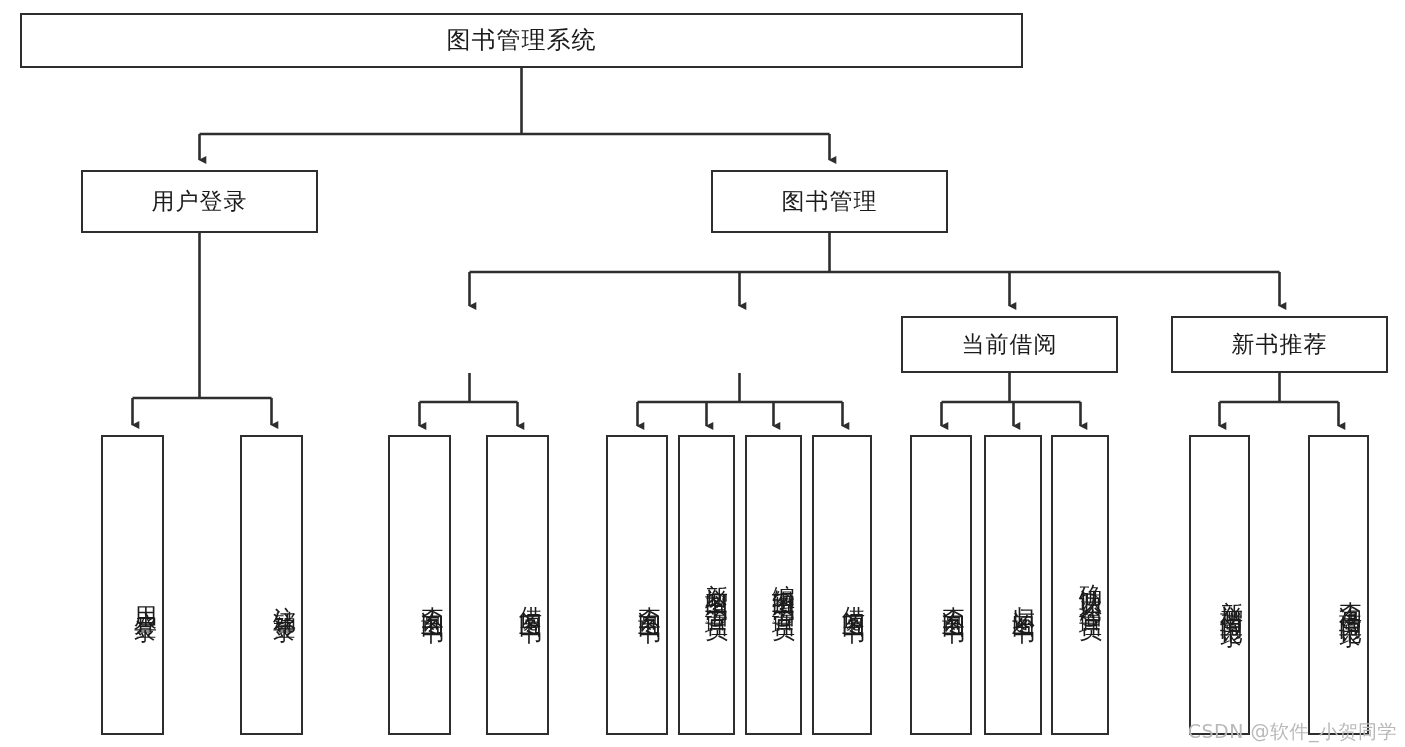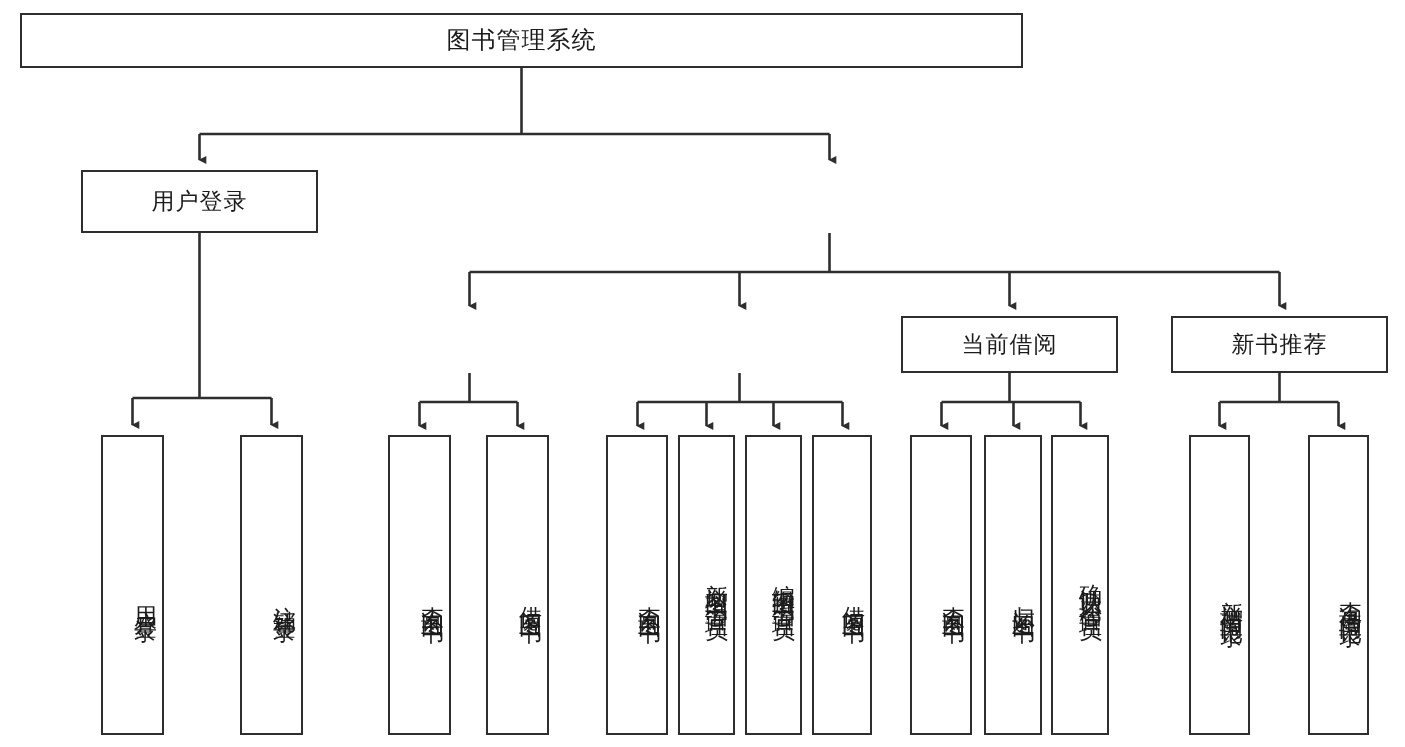--- a/index.html
+++ b/index.html
@@ -127,20 +127,23 @@
     </g>
   </svg>
 
   <div class="node horiz root" style="left:20px; top:13px; width:1003px; height:55px;">
     <span>图书管理系统</span>
   </div>
 
   <div class="node horiz" style="left:81px; top:170px; width:237px; height:63px;">
     <span>用户登录</span>
   </div>
+  <div class="node horiz" style="left:711px; top:170px; width:237px; height:63px;">
+    <span>图书管理</span>
+  </div>
 
   <div class="node horiz" style="left:901px; top:316px; width:217px; height:57px;">
     <span>当前借阅</span>
   </div>
   <div class="node horiz" style="left:1171px; top:316px; width:217px; height:57px;">
     <span>新书推荐</span>
   </div>
 
   <div class="node vert" style="left:101px; top:435px; width:63px; height:300px;">
     <span class="vlabel">用户登录</span>
@@ -179,14 +182,15 @@
     <span class="vlabel" style="margin-top:2px;">确认归还（管理员）</span>
   </div>
 
   <div class="node vert" style="left:1189px; top:435px; width:61px; height:300px;">
     <span class="vlabel">新增借阅记录</span>
   </div>
   <div class="node vert" style="left:1308px; top:435px; width:61px; height:300px;">
     <span class="vlabel">查询借阅记录</span>
   </div>
 
+  <div class="watermark">CSDN @软件_小贺同学</div>
 
 </div>
 
 </body></html>

